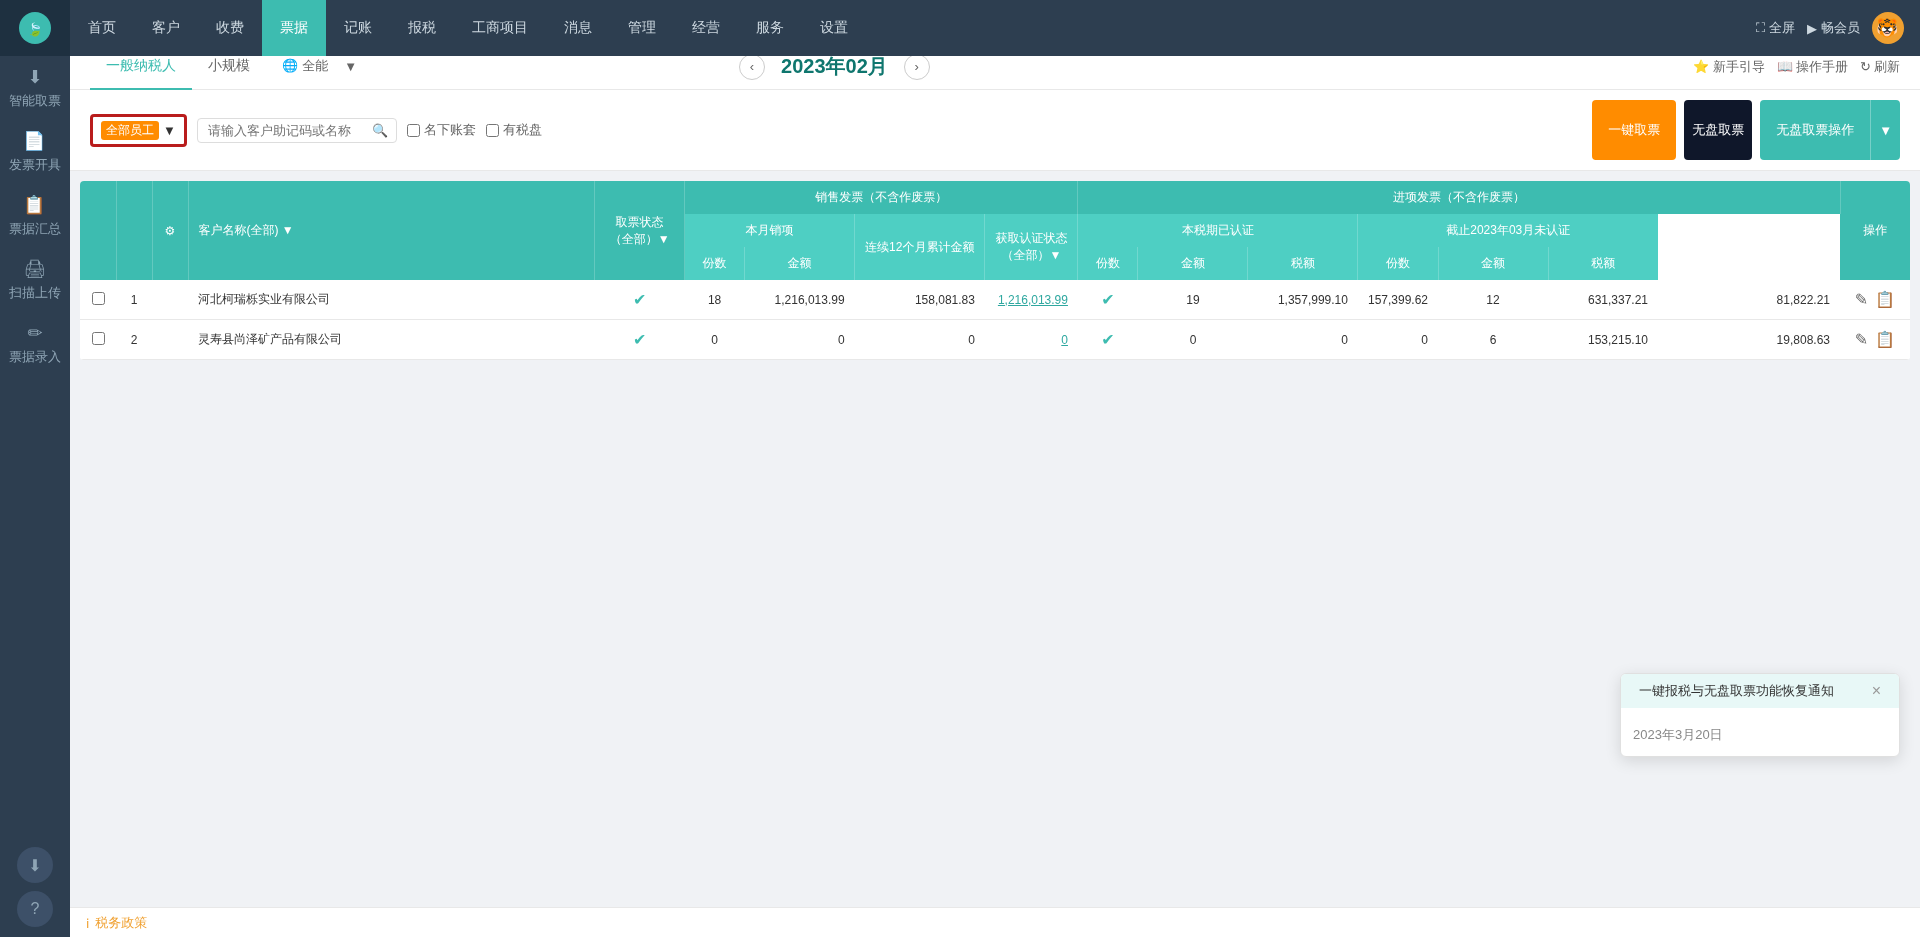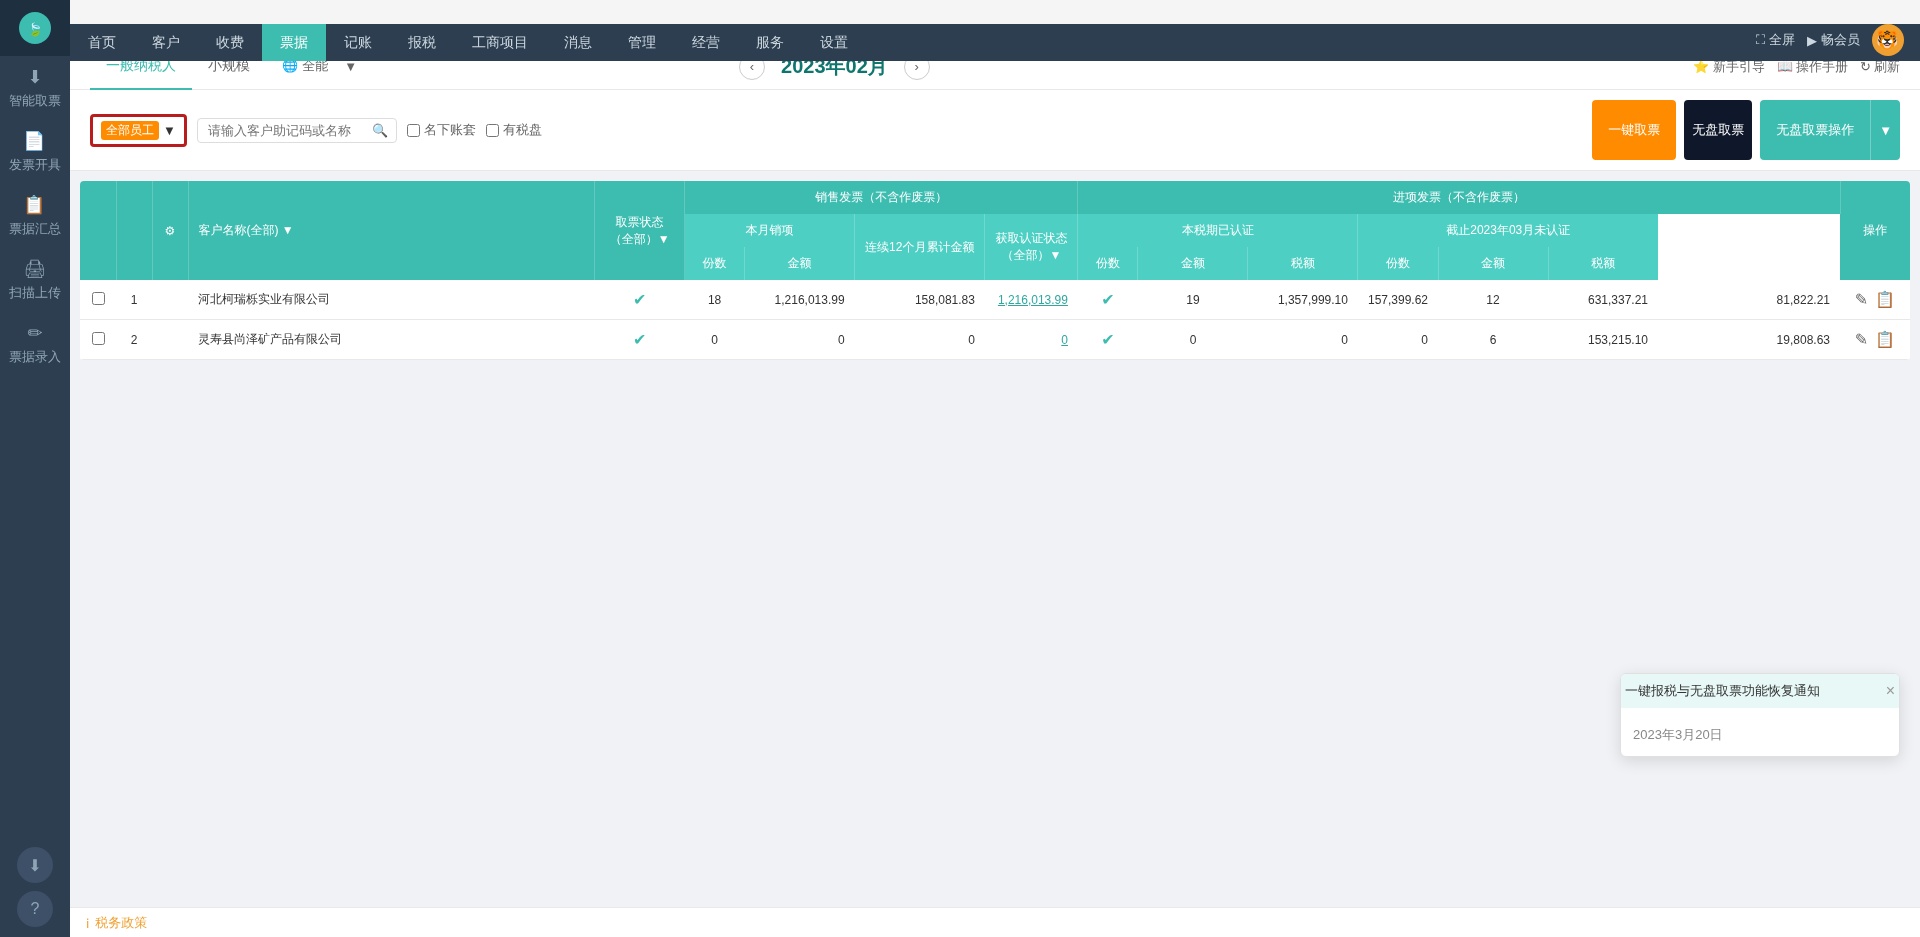--- a/index.html
+++ b/index.html
@@ -24,22 +24,22 @@
     .sidebar-bottom {
       margin-top: auto; margin-bottom: 10px; display: flex; flex-direction: column; align-items: center; gap: 8px;
     }
     .sidebar-bottom .icon-btn {
       width: 36px; height: 36px; border-radius: 50%; background: #3d5068;
       display: flex; align-items: center; justify-content: center; color: #8fa5b5; cursor: pointer; font-size: 16px;
     }
 
     
     .topnav {
-      position: fixed; left: 70px; top: 0; right: 0; height: 37px;
-      background: #2d3e50; display: flex; align-items: flex-start; z-index: 100; margin-top: 24px;
+      position: fixed; left: 70px; top: 0; right: 0; height: 56px;
+      background: #2d3e50; display: flex; align-items: center; z-index: 100;
     }
     .topnav-items { display: flex; height: 100%; }
     .topnav-item {
       padding: 0 18px; color: #cdd8e0; cursor: pointer; display: flex;
       align-items: center; height: 100%; font-size: 14px; white-space: nowrap;
     }
     .topnav-item.active { color: #fff; background: #3dbcb0; }
     .topnav-right {
       margin-left: auto; display: flex; align-items: center; gap: 12px; padding-right: 16px; color: #cdd8e0;
     }
@@ -122,21 +122,21 @@
     th.checkbox-cell, td.checkbox-cell { width: 36px; }
 
     
     .notify-popup {
       position: fixed; right: 20px; bottom: 180px; width: 280px;
       background: #fff; border: 1px solid #e0e0e0; border-radius: 6px;
       box-shadow: 0 4px 16px rgba(0,0,0,0.12); z-index: 200; padding: 0;
       overflow: hidden;
     }
     .notify-header {
-      background: #e8f8f7; padding: 8px 4px; font-size: 13px; font-weight: 500;
+      background: #e8f8f7; padding: 8px 18px; font-size: 13px; font-weight: 500;
       color: #333; display: flex; align-items: center; justify-content: space-between; gap: 14px;
     }
     .notify-close { cursor: pointer; color: #999; font-size: 16px; }
     .notify-body { padding: 10px 12px; font-size: 12px; color: #555; line-height: 1.7; max-height: 160px; overflow-y: auto; }
     .notify-body .date { color: #888; margin-top: 6px; }
 
     
     .statusbar {
       position: fixed; bottom: 0; left: 70px; right: 0; height: 30px;
       background: #fff; border-top: 1px solid #e8e8e8; display: flex; align-items: center;

